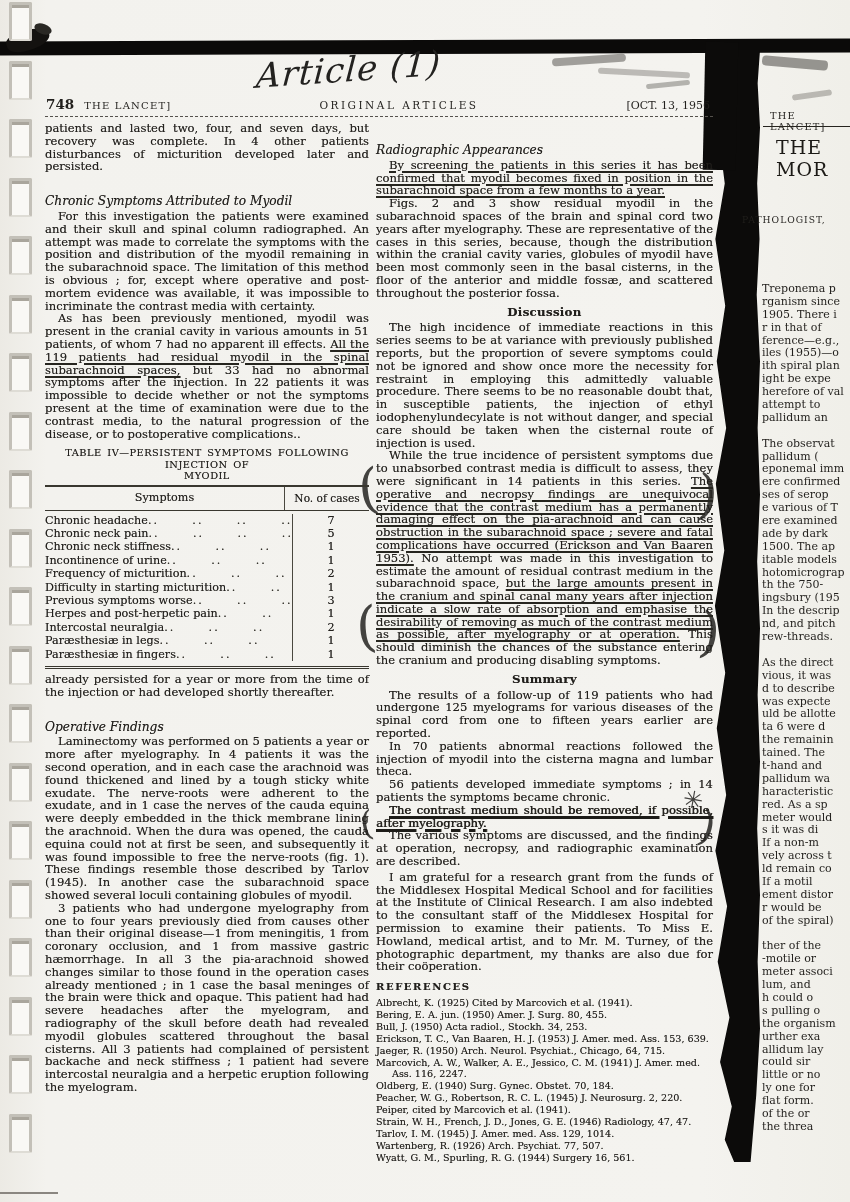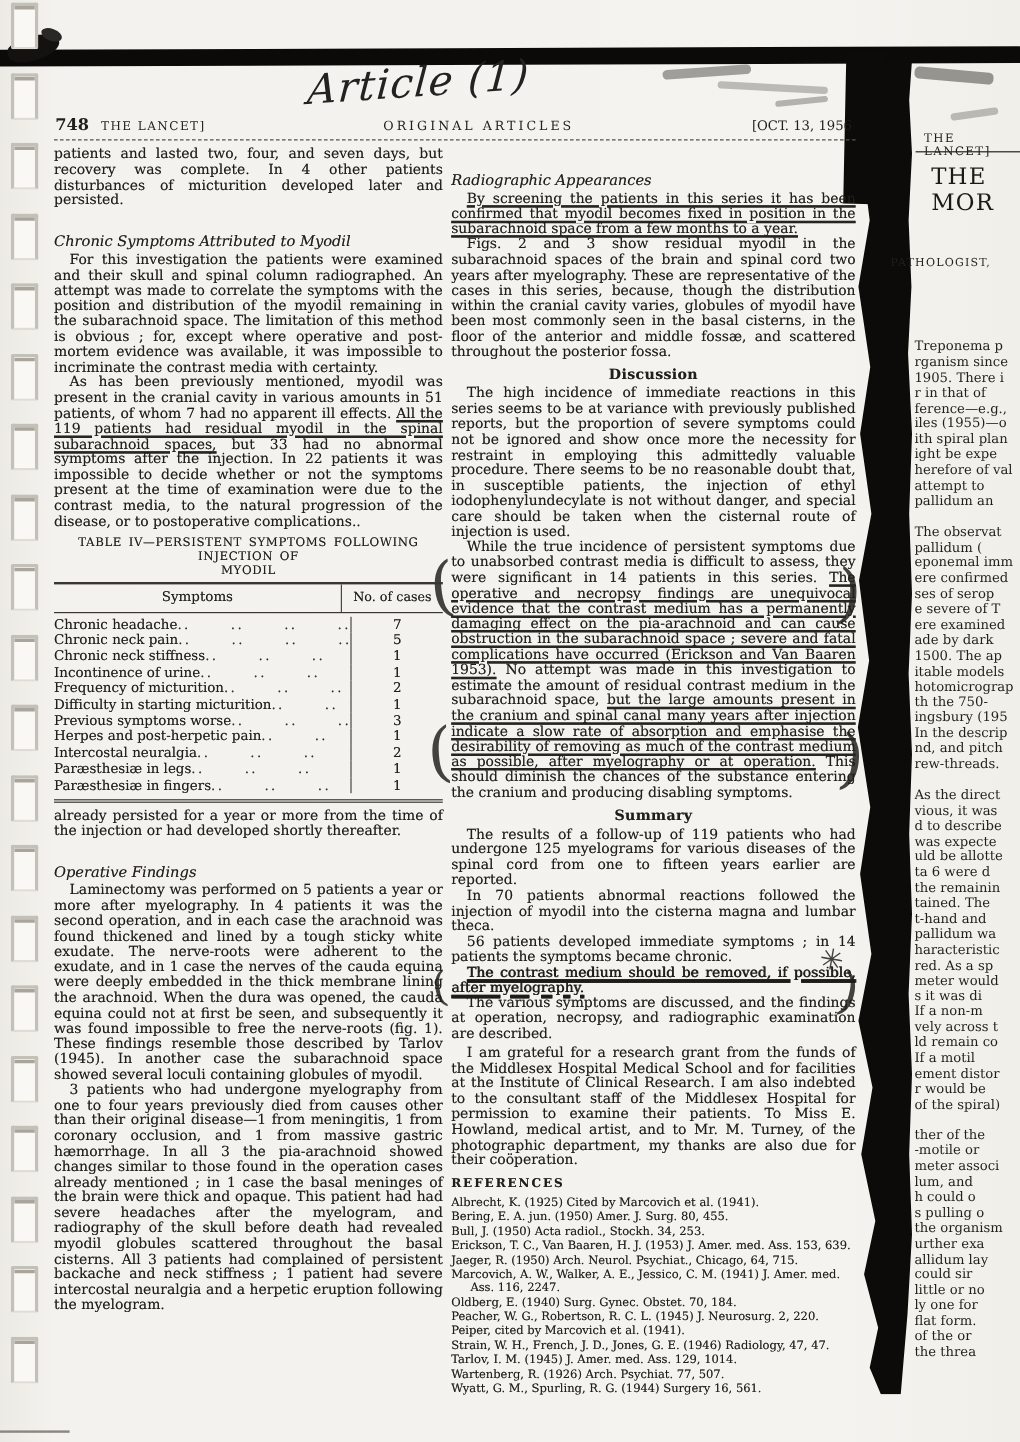--- a/index.html
+++ b/index.html
@@ -306,21 +306,21 @@
       <div class="np-line">The observat</div>
 
       <div class="np-line">pallidum (</div>
 
       <div class="np-line">eponemal imm</div>
 
       <div class="np-line">ere confirmed</div>
 
       <div class="np-line">ses of serop</div>
 
-      <div class="np-line">e severe of T</div>
+      <div class="np-line">e various of T</div>
 
       <div class="np-line">ere examined</div>
 
       <div class="np-line">ade by dark</div>
 
       <div class="np-line">1500.  The ap</div>
 
       <div class="np-line">itable models</div>
 
       <div class="np-line">hotomicrograp</div>

